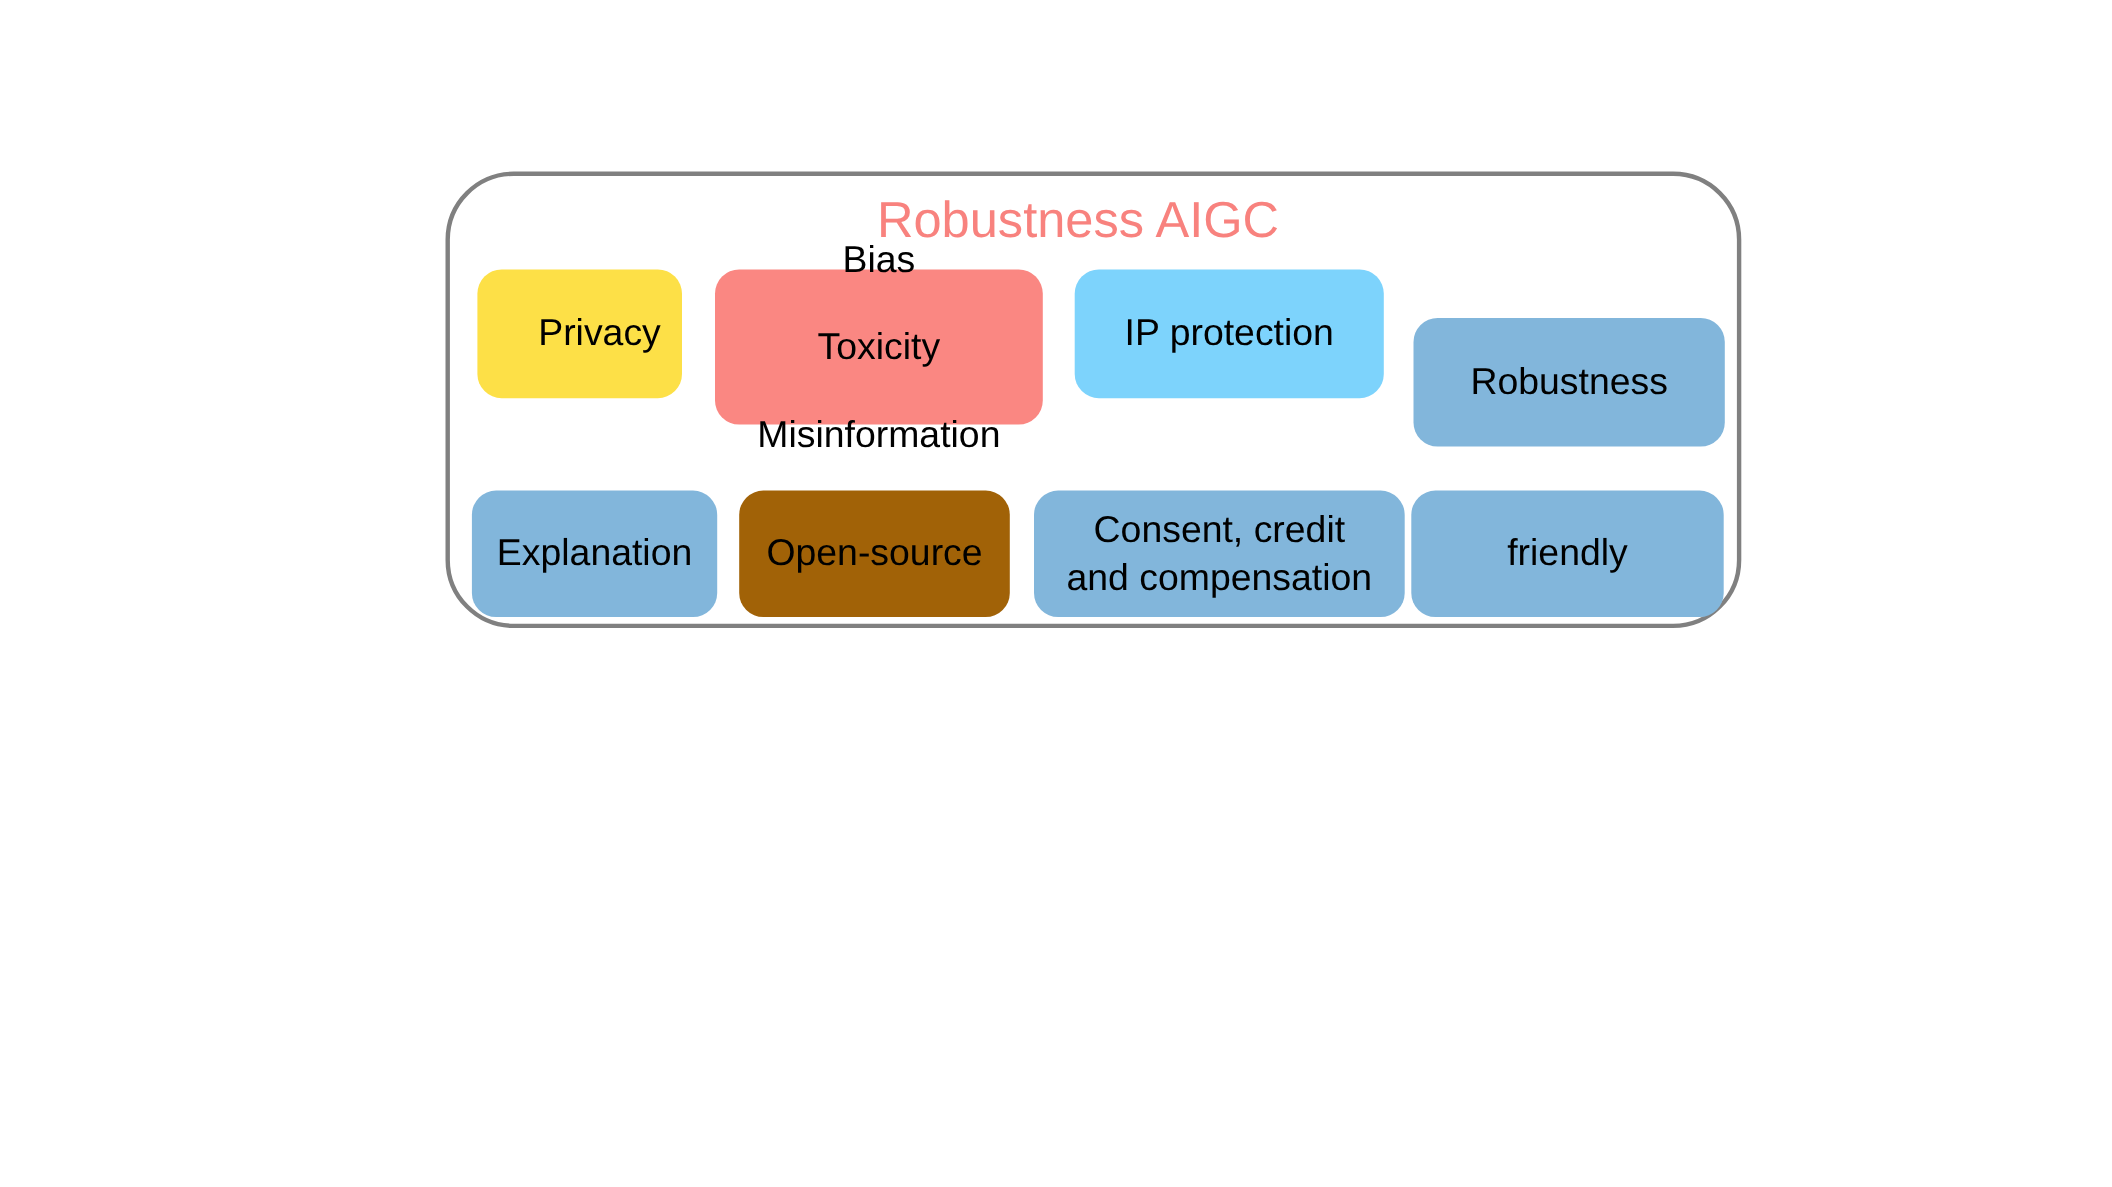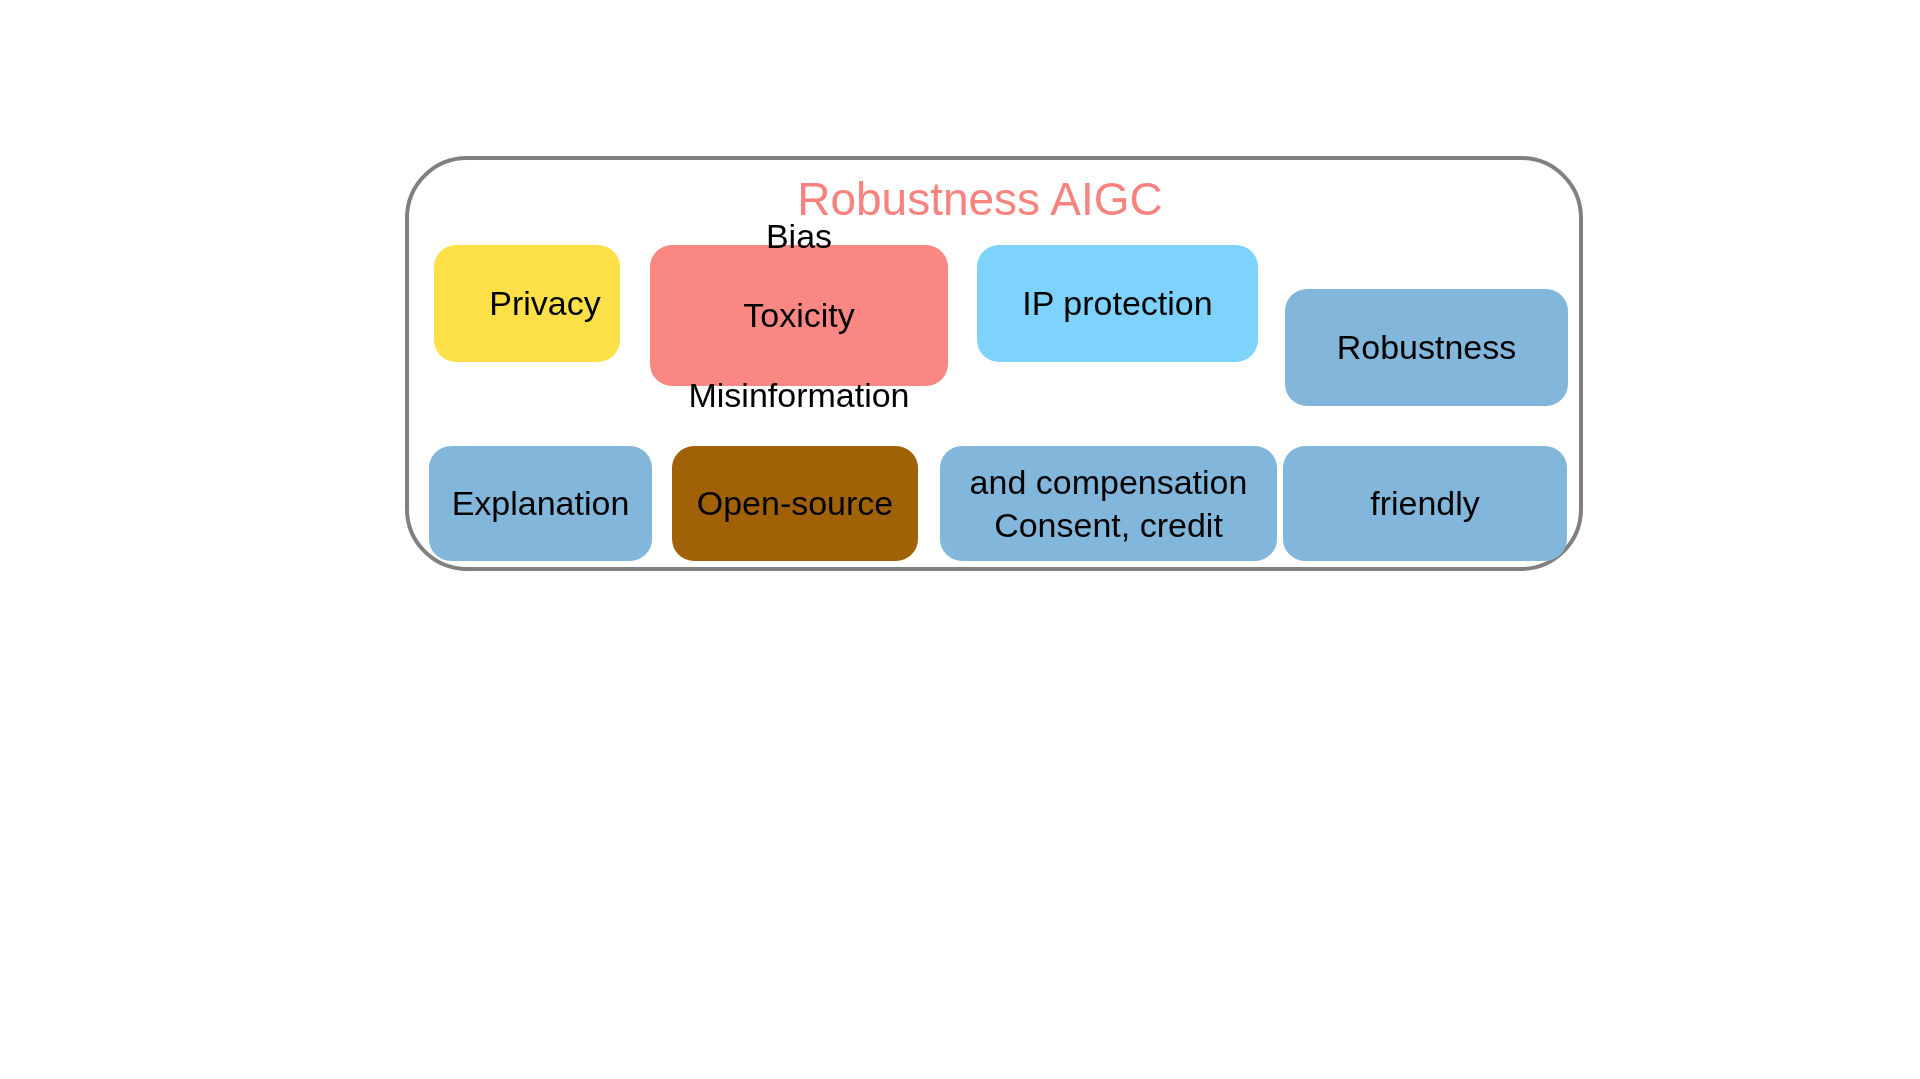--- a/index.html
+++ b/index.html
@@ -90,21 +90,21 @@
 
   <div class="box box--blue" id="box-explanation" style="background-color: rgb(130, 182, 219);">
     <span class="line">Explanation</span>
   </div>
 
   <div class="box box--blue" id="box-opensource" style="background-color: #a16207; justify-content: center;">
     <span class="line">Open-source</span>
   </div>
 
   <div class="box box--blue" id="box-consent" style="background-color: rgb(130, 182, 219);">
+    <span class="line">Consent, credit</span>
     <span class="line">and compensation</span>
-    <span class="line">Consent, credit</span>
   </div>
 
   <div class="box box--blue" id="box-env" style="background-color: rgb(130, 182, 219);">
     <span class="line">friendly</span>
   </div>
 
 </div>
 
 </body></html>

